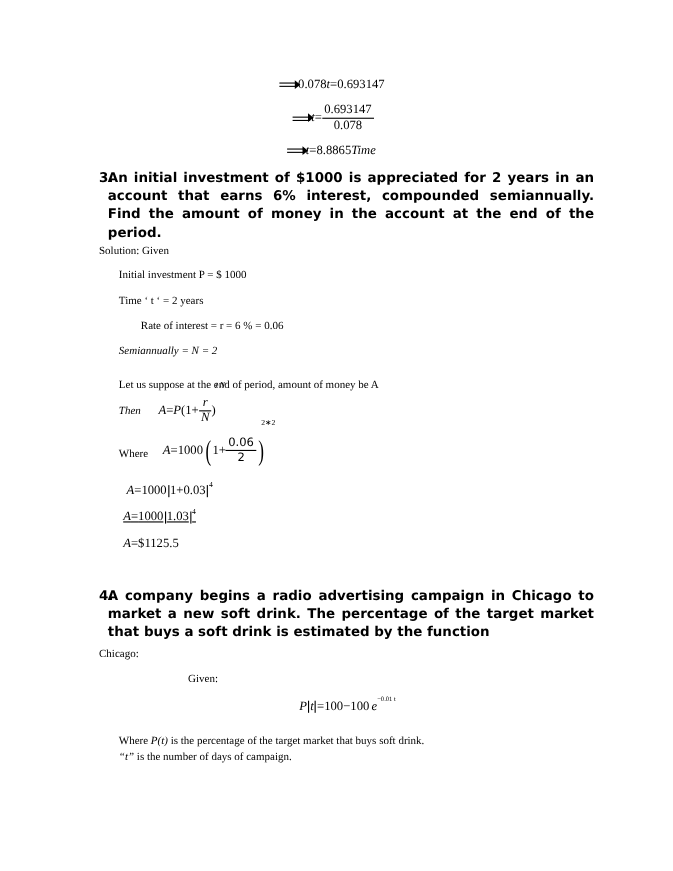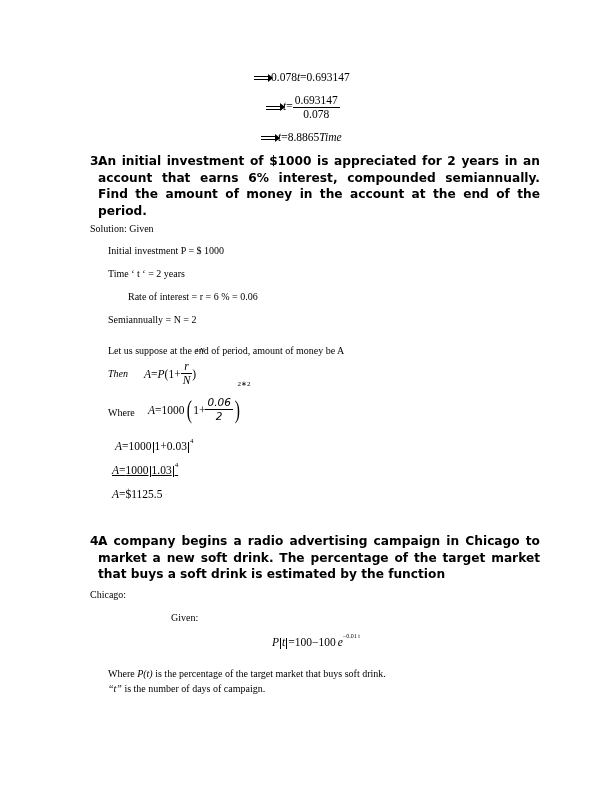--- a/index.html
+++ b/index.html
@@ -1,20 +1,20 @@
 <!DOCTYPE html>
 <html><head>
   <meta charset="utf-8">
   <style>
     * { margin: 0; padding: 0; box-sizing: border-box; }
     html, body { width: 612px; height: 792px; background: #ffffff; overflow: hidden; }
     body { position: relative; font-family: "Liberation Serif", serif; color: #000; font-size: 12px; }
     .abs { position: absolute; white-space: nowrap; }
     .math { font-family: "Liberation Serif", serif; font-size: 11.5px; }
-    .mathsans { font-family: "DejaVu Sans", sans-serif; font-size: 10.5px; font-style: italic; }
+    .mathsans { font-family: "DejaVu Sans", sans-serif; font-size: 10.5px; }
     .it { font-style: italic; }
     .arrow { display: inline-block; width: 16px; height: 4px; border-top: 1.3px solid #000; border-bottom: 1.3px solid #000; position: relative; vertical-align: middle; margin-right: 1px; }
     .arrow::after { content: ""; position: absolute; right: -3px; top: -3.5px; border-left: 5px solid #000; border-top: 4px solid transparent; border-bottom: 4px solid transparent; }
     .frac { display: inline-block; vertical-align: middle; text-align: center; }
     .frac .num { display: block; border-bottom: 1px solid #000; padding: 0 2px; line-height: 13px; }
     .frac .den { display: block; line-height: 13px; padding: 0 2px; }
     .q { position: absolute; left: 90px; width: 450px; font-family: "DejaVu Sans", sans-serif; font-weight: bold; font-size: 12.2px; line-height: 16.5px; text-align: justify; }
     .q .qn { position: absolute; left: 0; top: 0; }
     .q .qt { margin-left: 8px; display: block; text-align: justify; text-align-last: left; }
     .txt { font-size: 10px; }
@@ -39,21 +39,21 @@
 
 <div class="q" style="top:153px;">
   <span class="qn">3.</span>
   <span class="qt">An initial investment of $1000 is appreciated for 2 years in an account that earns 6% interest, compounded semiannually. Find the amount of money in the account at the end of the period.</span>
 </div>
 
 <div class="abs txt" style="left:90px; top:223px;">Solution: Given</div>
 <div class="abs txt" style="left:108px; top:245px;">Initial investment P = $ 1000</div>
 <div class="abs txt" style="left:108px; top:268px;">Time ‘ t ‘ = 2 years</div>
 <div class="abs txt" style="left:108px; top:291px;margin-left:20px;">Rate of interest = r = 6 % = 0.06</div>
-<div class="abs txt" style="left:108px; top:314px;">Semiannually = N = 2</div>
+<div class="abs txt" style="left:108px; top:314px;font-style:italic;">Semiannually = N = 2</div>
 <div class="abs txt" style="left:108px; top:345px;">Let us suppose at the end of period, amount of money be A</div>
 
 <div class="abs" style="left:108px; top:360px; height:32px;">
   <span class="txt" style="position:absolute; left:0; top:8px;font-style:italic;">Then</span>
   <span class="math" style="position:absolute; left:36px; top:0; white-space:nowrap;">
     <span class="it" style="vertical-align:middle;">A</span><span style="vertical-align:middle;">=</span><span class="it" style="vertical-align:middle;">P</span><span style="vertical-align:middle;">(</span><span style="vertical-align:middle;">1</span><span style="vertical-align:middle;">+</span><span class="frac it"><span class="num">r</span><span class="den">N</span></span><span style="vertical-align:middle;">)</span><sup class="it" style="top:-14px;">t N</sup>
   </span>
 </div>
 
 <div class="abs" style="left:108px; top:396px; height:36px;">

